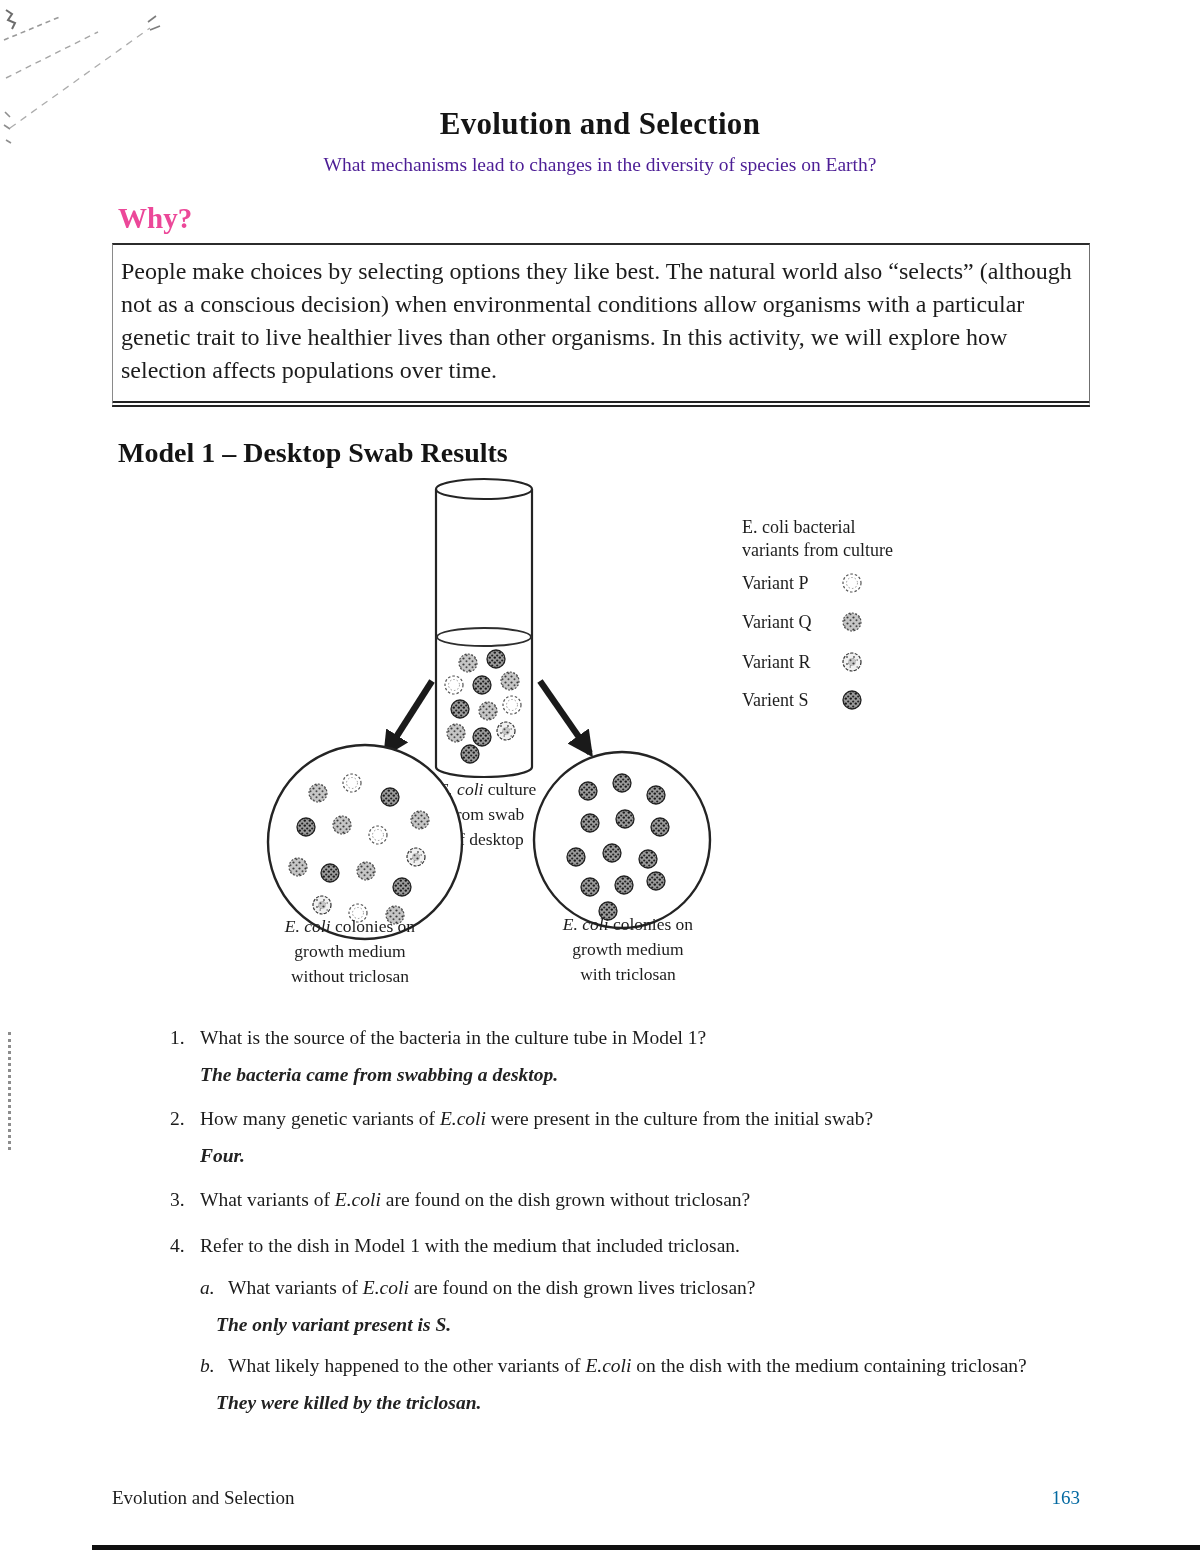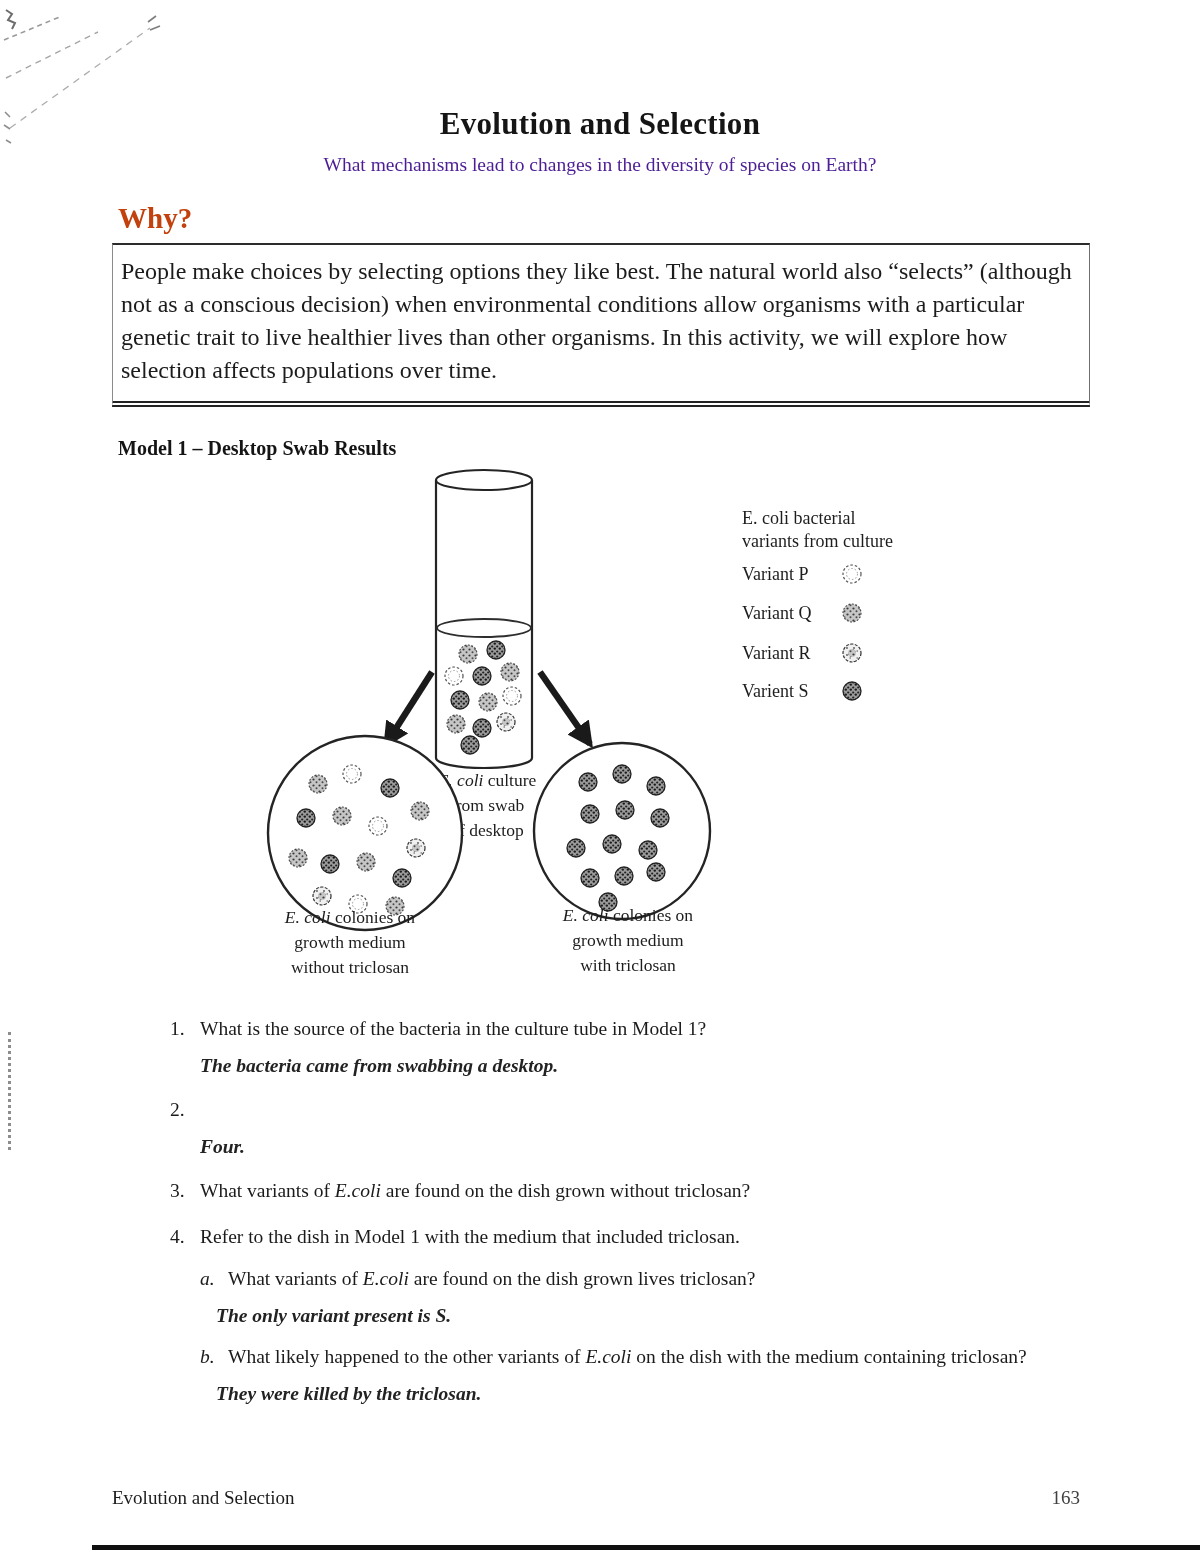--- a/index.html
+++ b/index.html
@@ -4,45 +4,45 @@
 <style>
   * { margin:0; padding:0; box-sizing:border-box; }
   html,body { background:#d9d9d9; }
   body { font-family:"Liberation Serif","DejaVu Serif",serif; }
   .page {
     position:relative; width:1200px; height:1553px; margin:0 auto;
     background:#ffffff; color:#1d1d1d; overflow:hidden;
   }
   .title { margin-top:106px; text-align:center; font-size:31px; font-weight:bold; letter-spacing:.3px; color:#151515; }
   .subtitle { margin-top:12px; text-align:center; font-size:19.5px; color:#4c1d95; }
-  .why-heading { margin:26px 0 0 118px; font-size:29px; font-weight:bold; color:#c2410c; }
+  .why-heading { margin:26px 0 0 118px; font-size:29px; font-weight:bold; color:#ec4899; }
   .why-box {
     margin:8px 110px 0 112px; padding:10px 16px 14px 8px;
     border-top:2px solid #2b2b2b; border-bottom:6px double #232323;
     border-left:1px solid #8a8a8a; border-right:1px solid #6f6f6f;
     font-size:24px; line-height:1.38; color:#1c1c1c;
   }
-  .model-heading { margin:30px 0 0 118px; font-size:20px; font-weight:bold; color:#141414; }
+  .model-heading { margin:30px 0 0 118px; font-size:28px; font-weight:bold; color:#141414; }
   .diagram { position:relative; margin-top:6px; width:968px; height:530px; }
   .diagram svg { display:block; }
   svg text { font-family:"Liberation Serif","DejaVu Serif",serif; fill:#1d1d1d; }
   .leg-title { font-size:18px; }
   .leg-label { font-size:18px; }
   .dia-label { font-size:17.5px; }
   .italic { font-style:italic; }
   .questions { margin:8px 0 0 170px; width:905px; font-size:19.5px; color:#1b1b1b; }
   .q { display:flex; margin-top:20px; line-height:1.32; }
   .q .qnum { flex:none; width:30px; }
   .answer { margin:13px 0 0 30px; font-style:italic; font-weight:600; color:#222; }
   .sub { margin-left:30px; }
   .sub .q { margin-top:17px; }
   .sub .q .qnum { width:28px; font-style:italic; }
   .sub .answer { margin-left:16px; }
   .footer-left { position:absolute; left:112px; bottom:44px; font-size:19px; color:#1c1c1c; }
-  .footer-right { position:absolute; right:120px; bottom:44px; font-size:19px; color:#404040; }
+  .footer-right { position:absolute; right:120px; bottom:44px; font-size:19px; color:#0369a1; }
   .bottom-scan-line { position:absolute; left:92px; right:0; bottom:3px; height:5px; background:#101010; }
   .corner-artifact { position:absolute; top:0; left:0; }
   .margin-dots { position:absolute; left:8px; top:1032px; width:0; height:118px; border-left:3px dotted #8d8d8d; }
 </style>
 </head>
 <body>
 
 <div class="page">
 
   <svg class="corner-artifact" width="170" height="150" viewBox="0 0 170 150">
@@ -208,20 +208,21 @@
   <div class="questions">
 
     <div class="q">
       <span class="qnum">1.</span>
       <span>What is the source of the bacteria in the culture tube in Model 1?</span>
     </div>
     <div class="answer">The bacteria came from swabbing a desktop.</div>
 
     <div class="q">
       <span class="qnum">2.</span>
+      <span><span>How many genetic variants of </span><span class="italic">E.coli</span><span> were present in the culture from the initial swab?</span></span>
     </div>
     <div class="answer">Four.</div>
 
     <div class="q">
       <span class="qnum">3.</span>
       <span><span>What variants of </span><span class="italic">E.coli</span><span> are found on the dish grown without triclosan?</span></span>
     </div>
 
     <div class="q">
       <span class="qnum">4.</span>

